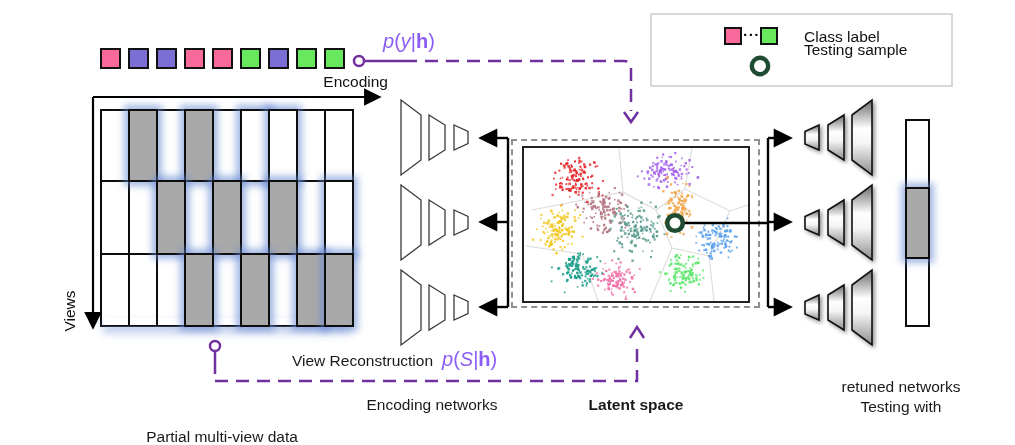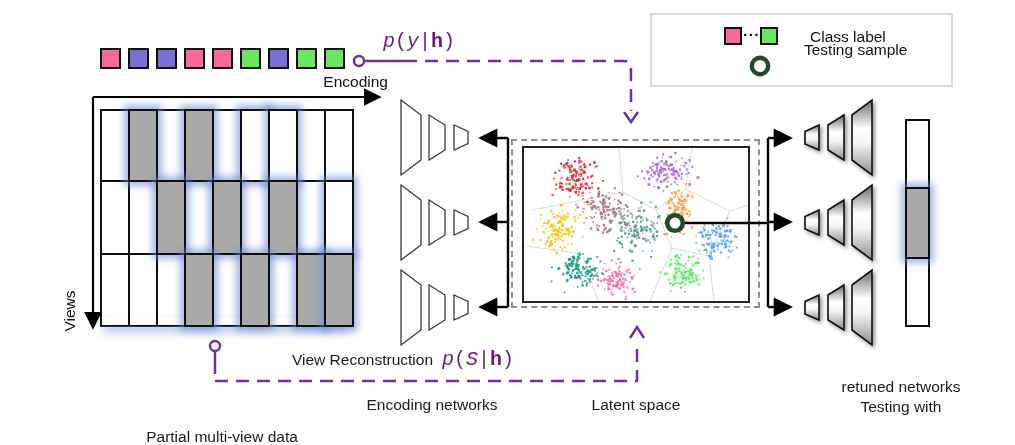--- a/index.html
+++ b/index.html
@@ -8,21 +8,21 @@
   .abs{position:absolute;}
   .sq{position:absolute;width:21px;height:21px;border:2px solid #111;box-sizing:border-box;}
   .cell{position:absolute;border:2px solid #0d0d0d;box-sizing:border-box;background:#fff;}
   .gray{background:#A9A9A9;}
   .glow{box-shadow:0 0 7px 4px rgba(104,138,210,0.60);z-index:1;}
   .axis-label{position:absolute;font-size:15.5px;color:#111;white-space:nowrap;}
   .caption{position:absolute;font-size:15.5px;color:#1a1a1a;text-align:center;
            transform:translateX(-50%);white-space:nowrap;line-height:20px;}
   .formula{position:absolute;display:flex;align-items:baseline;gap:9px;white-space:nowrap;}
   .formula .lbl{font-size:15.5px;color:#1a1a1a;}
-  .math{font-family:Liberation Mono, monospace;font-size:20px;color:#701a75;}
+  .math{font-family:Liberation Sans, sans-serif;font-size:20px;color:#8b5cf6;}
   .math .mi{font-style:italic;}
   .math .mb{font-weight:bold;}
   .legend{position:absolute;left:650px;top:13px;width:303px;height:74px;background:#fff;
           border:2px solid #d8d8d8;box-sizing:border-box;}
   .legend .txt{position:absolute;font-size:15.5px;color:#111;white-space:nowrap;}
   .latent-outer{position:absolute;left:511px;top:139px;width:249px;height:169px;
                 border:2.5px dashed #8f8f8f;box-sizing:border-box;}
   .latent-inner{position:absolute;left:522px;top:146px;width:228px;height:157px;
                 border:2px solid #222;box-sizing:border-box;background:#fff;}
   .netsvg{position:absolute;overflow:visible;}
@@ -1310,30 +1310,30 @@
 
   <div class="formula" style="left:292px;top:348px;">
     <span class="lbl">View Reconstruction</span>
     <span class="math"><span class="mi">p</span><span>(</span><span class="mi">S</span><span>|</span><span class="mb">h</span><span>)</span></span>
   </div>
 
   <div class="legend">
     <div class="sq" style="left: 72px; top: 12px; width: 18px; height: 18px; background: rgb(249, 105, 155);" id="leg-pink"></div>
     <div class="txt" style="left:91px;top:11px;font-weight:bold;letter-spacing:0.5px;">···</div>
     <div class="sq" style="left: 108px; top: 12px; width: 18px; height: 18px; background: rgb(104, 233, 93);" id="leg-green"></div>
-    <div class="txt" style="left:158px;top:13px;">Class label</div>
+    <div class="txt" style="left:152px;top:13px;">Class label</div>
     <svg class="abs" style="left:95px;top:38px;" width="26" height="26">
       <circle id="leg-ring" cx="13" cy="13" r="8.2" fill="#fff" stroke-width="4.4" stroke="#1F4B30"></circle>
     </svg>
     <div class="txt" style="left:152px;top:26px;">Testing sample</div>
   </div>
 
   <div class="caption" style="left:222px;top:395px;margin-top:32px;">Partial multi-view data</div>
   <div class="caption" style="left:425px;top:395px;padding-left:14px;">Encoding networks</div>
-  <div class="caption" style="left:636px;top:395px;">Latent space</div>
+  <div class="caption" style="left:636px;top:395px;font-weight:bold;">Latent space</div>
   <div class="caption" style="left:901px;top:377px;">
     <div>retuned networks</div>
     <div>Testing with</div>
   </div>
 
   <svg id="overlay" width="1015" height="445" viewBox="0 0 1015 445">
     <defs>
       <marker id="arr" viewBox="0 0 10 10" refX="8.5" refY="5" markerWidth="10" markerHeight="8" orient="auto-start-reverse">
         <path d="M0,0 L10,5 L0,10 z" fill="#000"></path>
       </marker>

